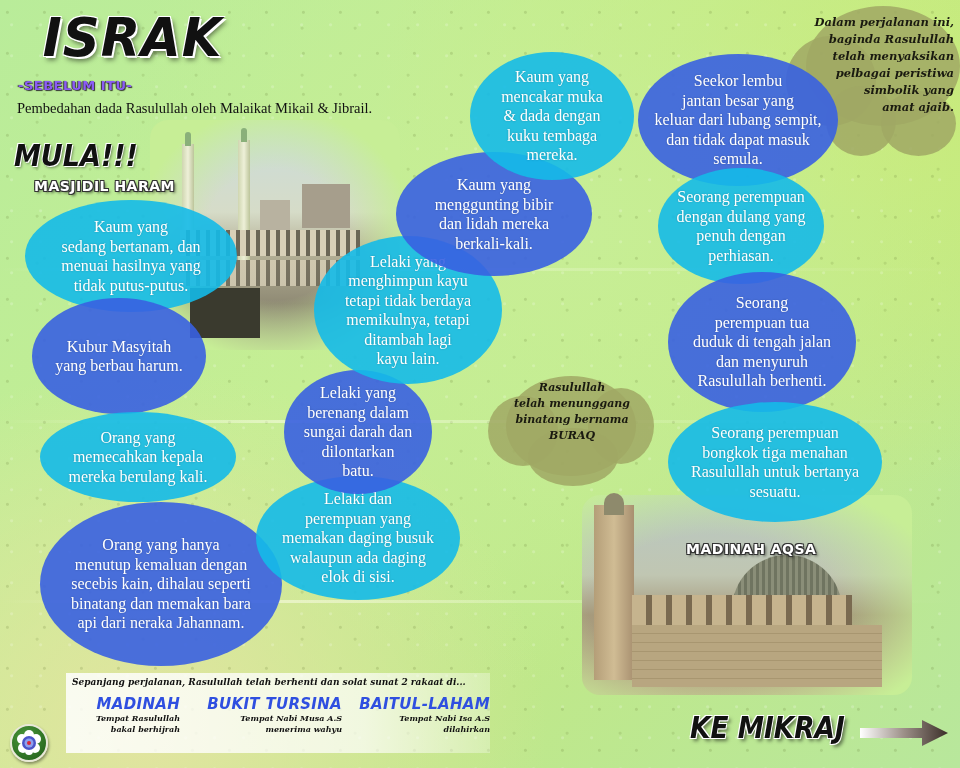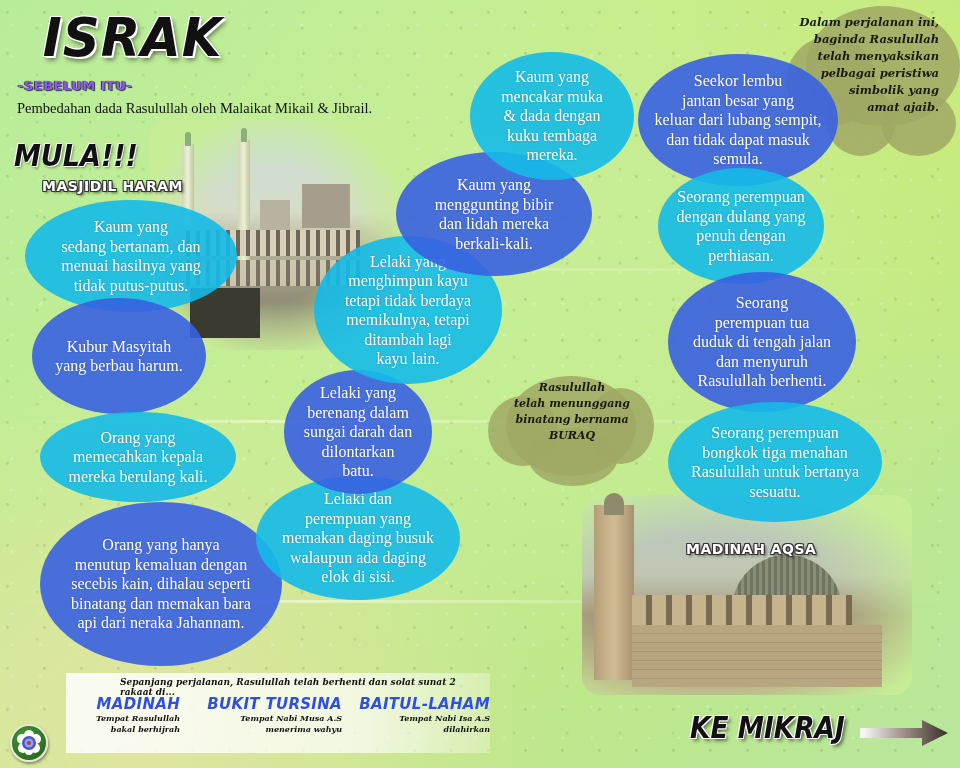--- a/index.html
+++ b/index.html
@@ -125,21 +125,21 @@
   }
   .cloud-text { position: relative; white-space: pre-line; }
 
   
   .stops-panel {
     position: absolute; left: 66px; top: 673px; width: 424px; height: 80px;
     background: linear-gradient(90deg, rgba(255,255,255,0.85) 0%, rgba(255,255,255,0.7) 70%, rgba(255,255,255,0.3) 100%);
   }
   .stops-intro {
     position: absolute; left: 6px; top: 4px;
-    font-family: "DejaVu Serif", serif; font-style: italic; font-weight: bold; font-size: 9px; color: #111; margin-left: 48px;
+    font-family: "DejaVu Serif", serif; font-style: italic; font-weight: bold; font-size: 9px; color: #111;
   }
   .stop { position: absolute; top: 22px; text-align: right; }
   .stop-name {
     font-family: "DejaVu Sans", sans-serif; font-weight: bold; font-style: italic;
     font-size: 15px; color: #2f4fe0; letter-spacing: 0.3px;
   }
   .stop-desc {
     font-family: "DejaVu Serif", serif; font-style: italic; font-weight: bold;
     font-size: 8px; line-height: 11px; color: #111; white-space: pre-line;
   }
@@ -193,30 +193,30 @@
     </div>
   <div class="dome"></div>
   <div class="aqsa-mid"></div>
   <div class="aqsa-wall"></div>
 </div>
 
 <div class="title">ISRAK</div>
 <div class="sebelum">-SEBELUM ITU-</div>
 <div class="pembedahan">Pembedahan dada Rasulullah oleh Malaikat Mikail &amp; Jibrail.</div>
 <div class="mula">MULA!!!</div>
-<div class="place-label" style="left:42px; top:178px;">MASJIDIL HARAM</div>
+<div class="place-label" style="left:34px; top:178px;">MASJIDIL HARAM</div>
 
 <div class="cloud" style="left:786px; top:6px; width:174px; height:150px; font-size:11.5px; line-height:17px;">
   <div class="cloud-shape">
     <i style="left:20px; top:0; width:154px; height:120px;"></i>
     <i style="left:0; top:30px; width:90px; height:90px;"></i>
     <i style="left:40px; top:80px; width:70px; height:70px;"></i>
     <i style="left:95px; top:85px; width:75px; height:65px;"></i>
   </div>
-  <div class="cloud-text" style="text-align:right; padding:8px 21px 0 0;">Dalam perjalanan ini,
+  <div class="cloud-text" style="text-align:right; padding:8px 6px 0 0;">Dalam perjalanan ini,
 baginda Rasulullah
 telah menyaksikan
 pelbagai peristiwa
 simbolik yang
 amat ajaib.</div>
 </div>
 
 <div class="cloud" style="left:488px; top:368px; width:168px; height:118px; font-size:11px; line-height:16px;">
   <div class="cloud-shape">
     <i style="left:18px; top:8px; width:130px; height:100px;"></i>

